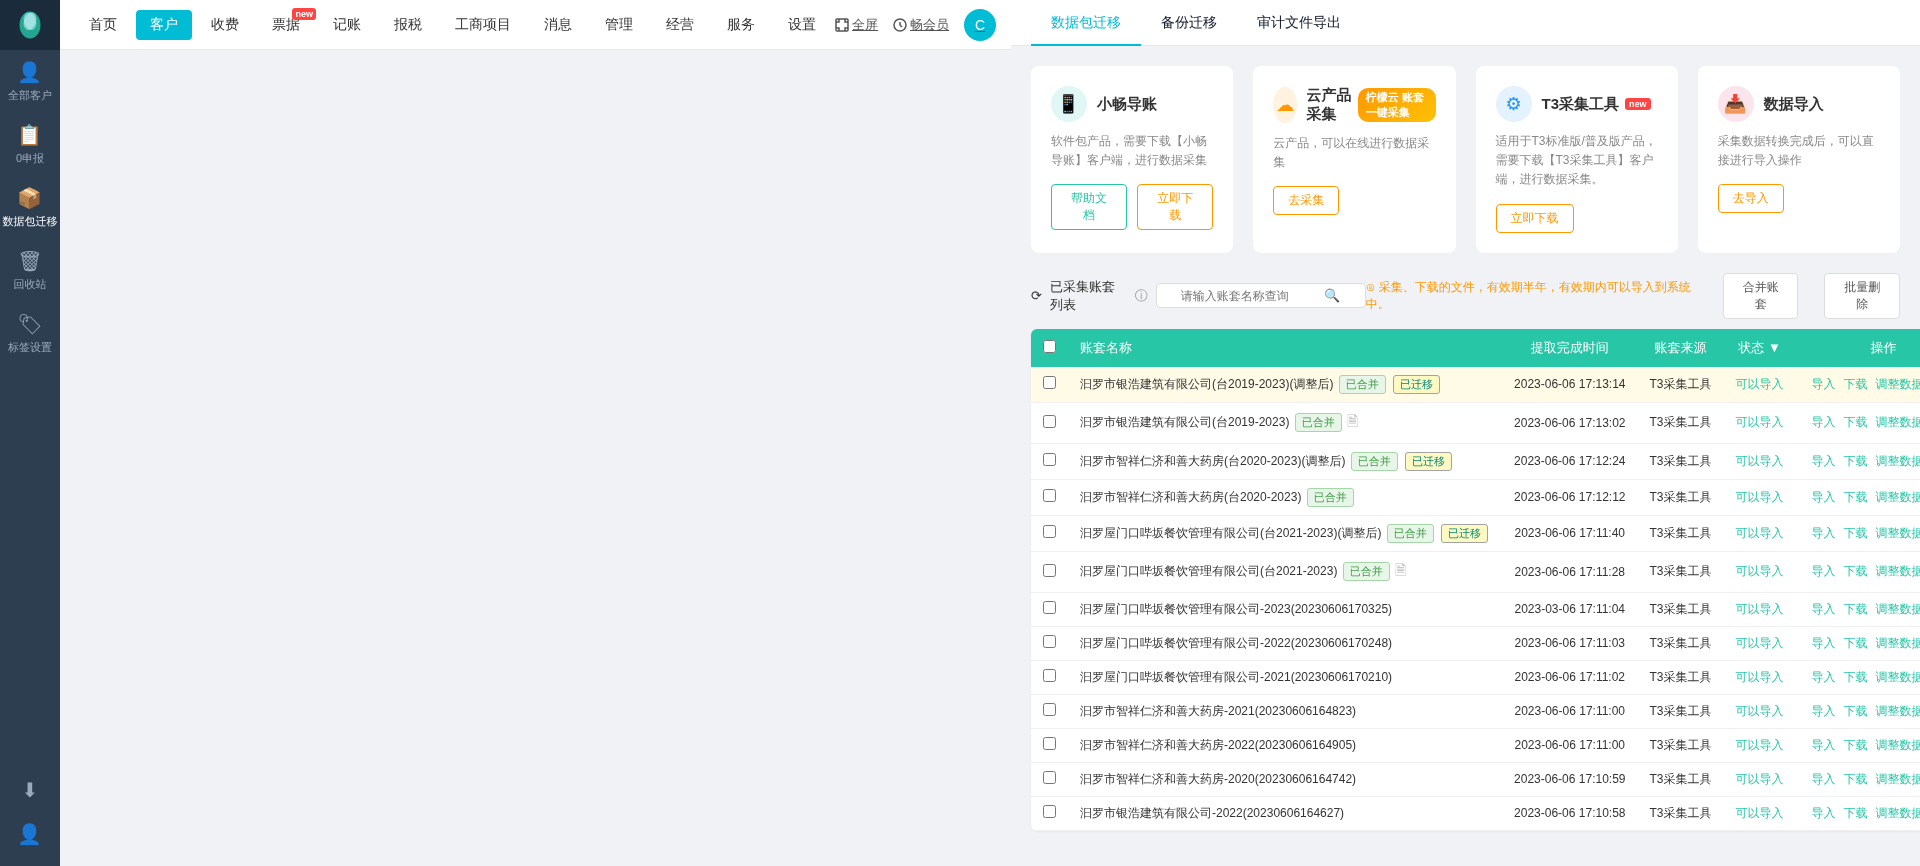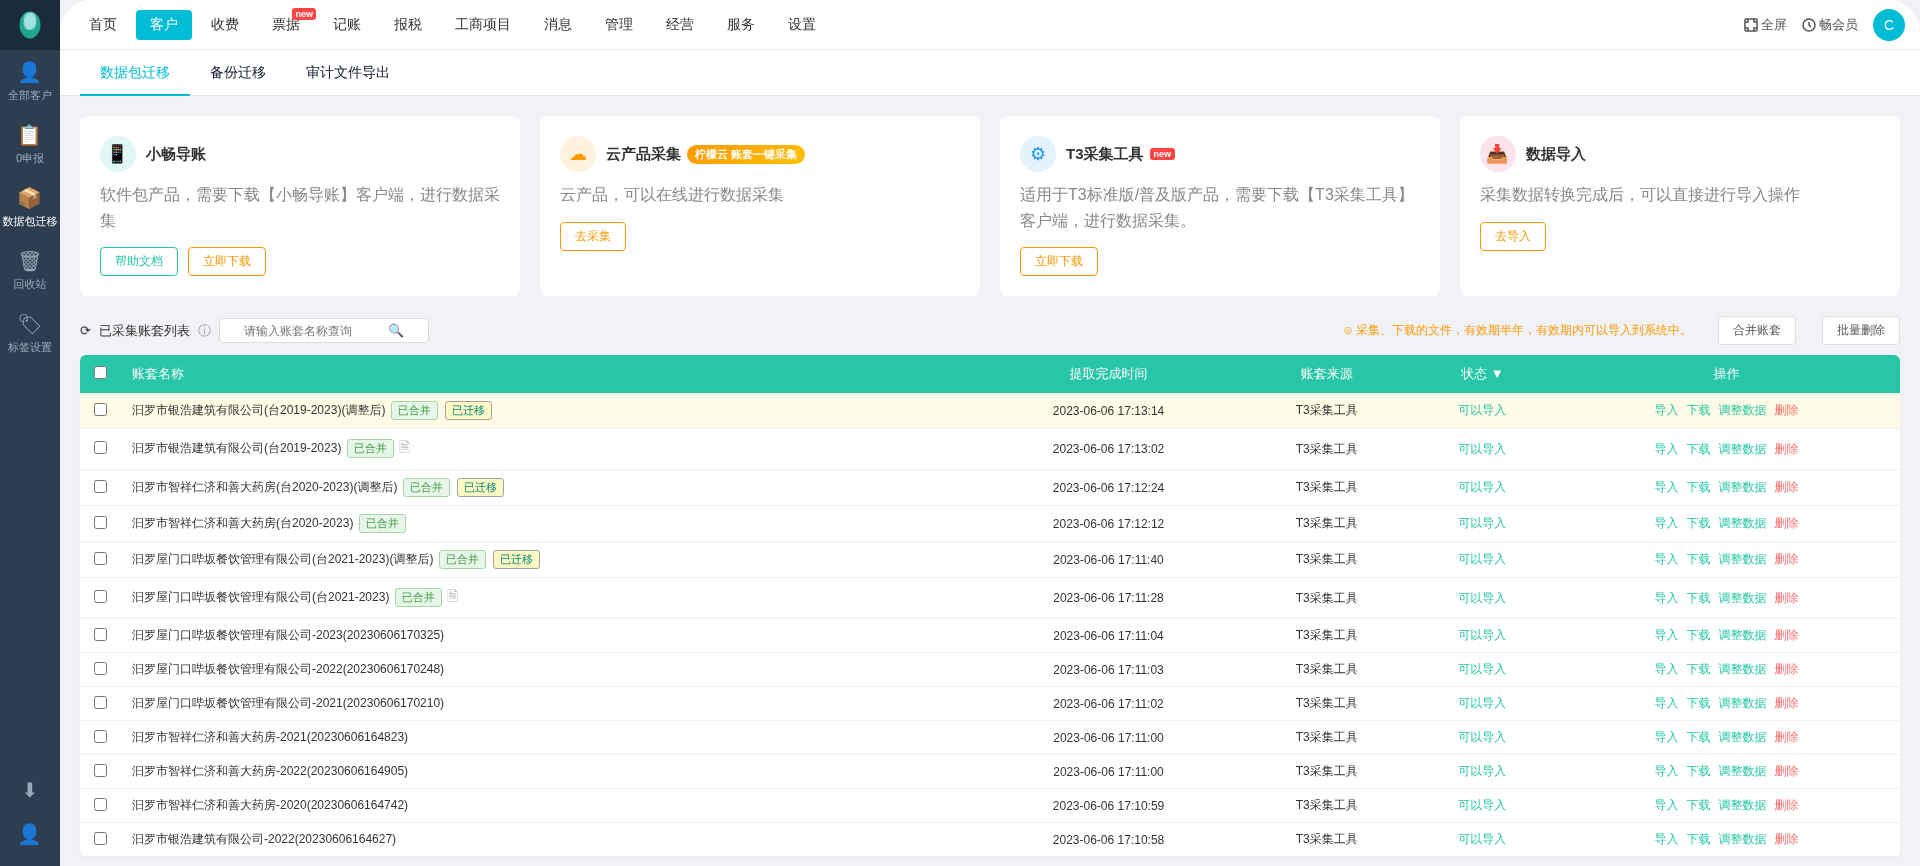--- a/index.html
+++ b/index.html
@@ -44,23 +44,22 @@
       display: flex;
       flex-direction: column;
       align-items: center;
       padding-bottom: 10px;
     }
 
     
     .main-content {
       flex: 1;
       display: flex;
-      flex-direction: column;
+      flex-direction: row;
       overflow: hidden;
-      border-radius: 32px;
     }
     .top-nav {
       background: #fff;
       height: 50px;
       display: flex;
       align-items: center;
       padding: 0 15px;
       border-bottom: 1px solid #e8e8e8;
       flex-shrink: 0;
       gap: 5px;
@@ -85,20 +84,21 @@
       border-radius: 3px;
       font-weight: bold;
     }
     .nav-right {
       margin-left: auto;
       display: flex;
       align-items: center;
       gap: 15px;
       font-size: 13px;
       color: #555;
+      text-decoration: underline;
     }
     .nav-right span { cursor: pointer; display: flex; align-items: center; gap: 3px; }
     .avatar {
       width: 32px; height: 32px;
       background: #00bcd4;
       border-radius: 50%;
       display: flex; align-items: center; justify-content: center;
       color: #fff; font-size: 14px;
     }
 
@@ -166,21 +166,21 @@
     .card-icon.red { background: #fce4ec; color: #e91e63; }
     .card-title {
       font-size: 15px;
       font-weight: 600;
       color: #333;
       display: flex;
       align-items: center;
       gap: 6px;
     }
     .card-desc {
-      font-size: 16px;
+      font-size: 12px;
       color: #888;
       line-height: 1.6;
       margin-bottom: 14px;
     }
     .card-actions {
       display: flex;
       gap: 10px;
     }
     .btn-outline {
       padding: 5px 14px;
@@ -538,21 +538,21 @@
               <td><input type="checkbox" style=""></td>
               <td><span>汩罗屋门口哔坂餐饮管理有限公司(台2021-2023)</span> <span class="tag-badge tag-green">已合并</span> <span class="row-icon">🗎</span></td>
               <td>2023-06-06 17:11:28</td>
               <td>T3采集工具</td>
               <td><span class="status-badge">可以导入</span></td>
               <td><span class="action-link">导入</span><span class="action-link">下载</span><span class="action-link">调整数据</span><span class="action-link danger">删除</span></td>
             </tr>
             <tr>
               <td><input type="checkbox" style=""></td>
               <td><span>汩罗屋门口哔坂餐饮管理有限公司-2023(20230606170325)</span></td>
-              <td>2023-06-06 17:11:04</td>
+              <td>2023-03-06 17:11:04</td>
               <td>T3采集工具</td>
               <td><span class="status-badge">可以导入</span></td>
               <td><span class="action-link">导入</span><span class="action-link">下载</span><span class="action-link">调整数据</span><span class="action-link danger">删除</span></td>
             </tr>
             <tr>
               <td><input type="checkbox" style=""></td>
               <td><span>汩罗屋门口哔坂餐饮管理有限公司-2022(20230606170248)</span></td>
               <td>2023-06-06 17:11:03</td>
               <td>T3采集工具</td>
               <td><span class="status-badge">可以导入</span></td>

